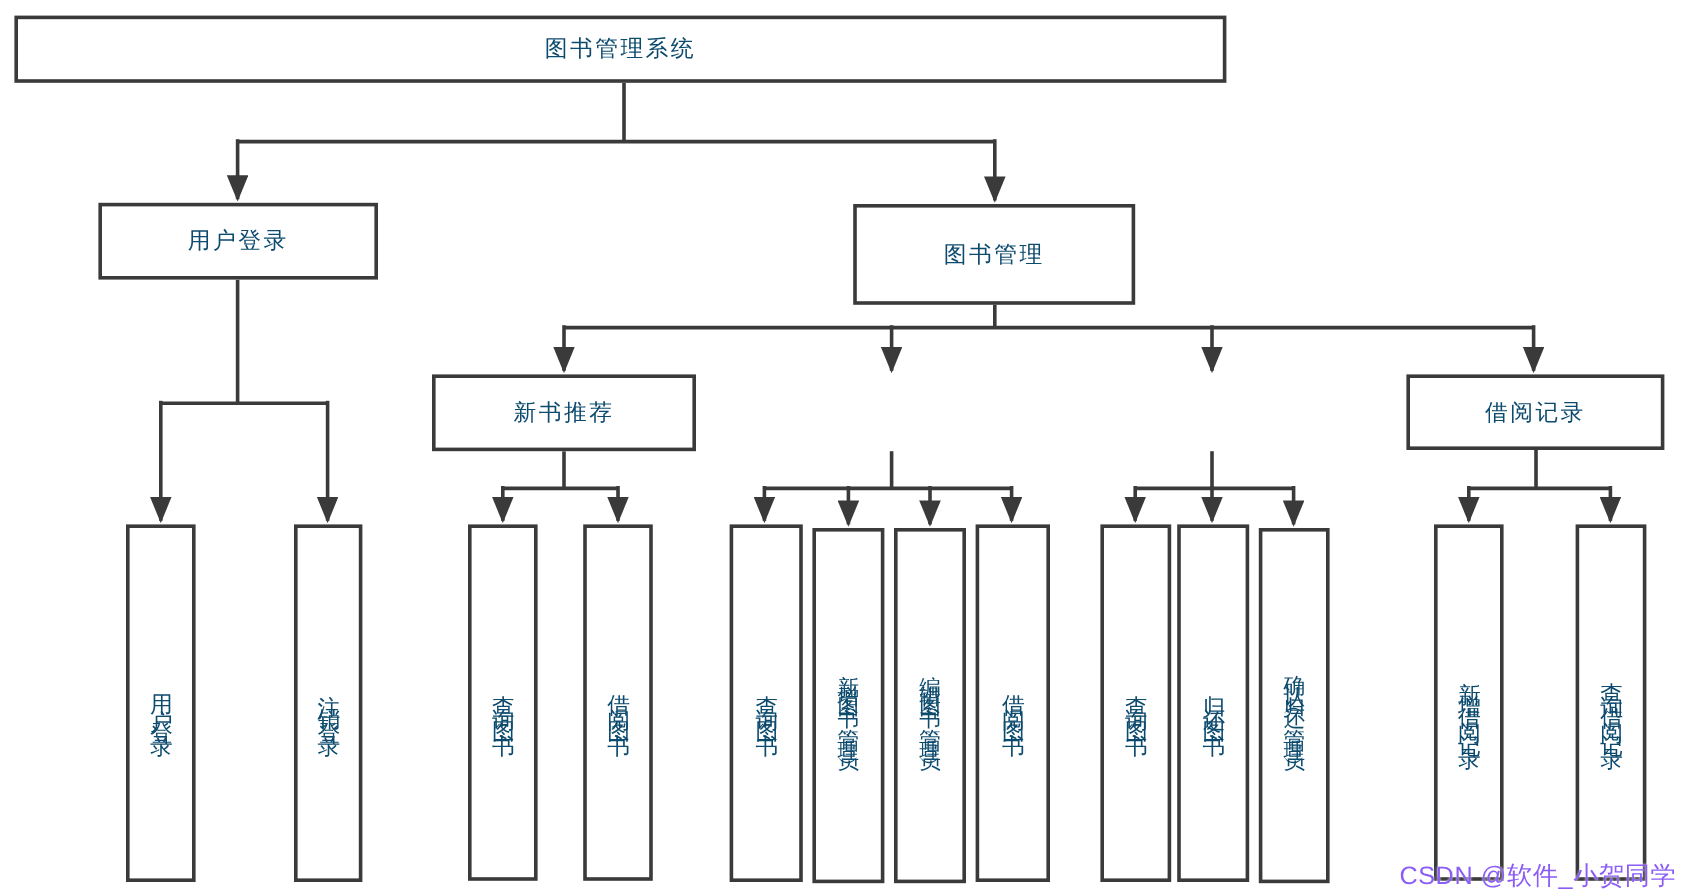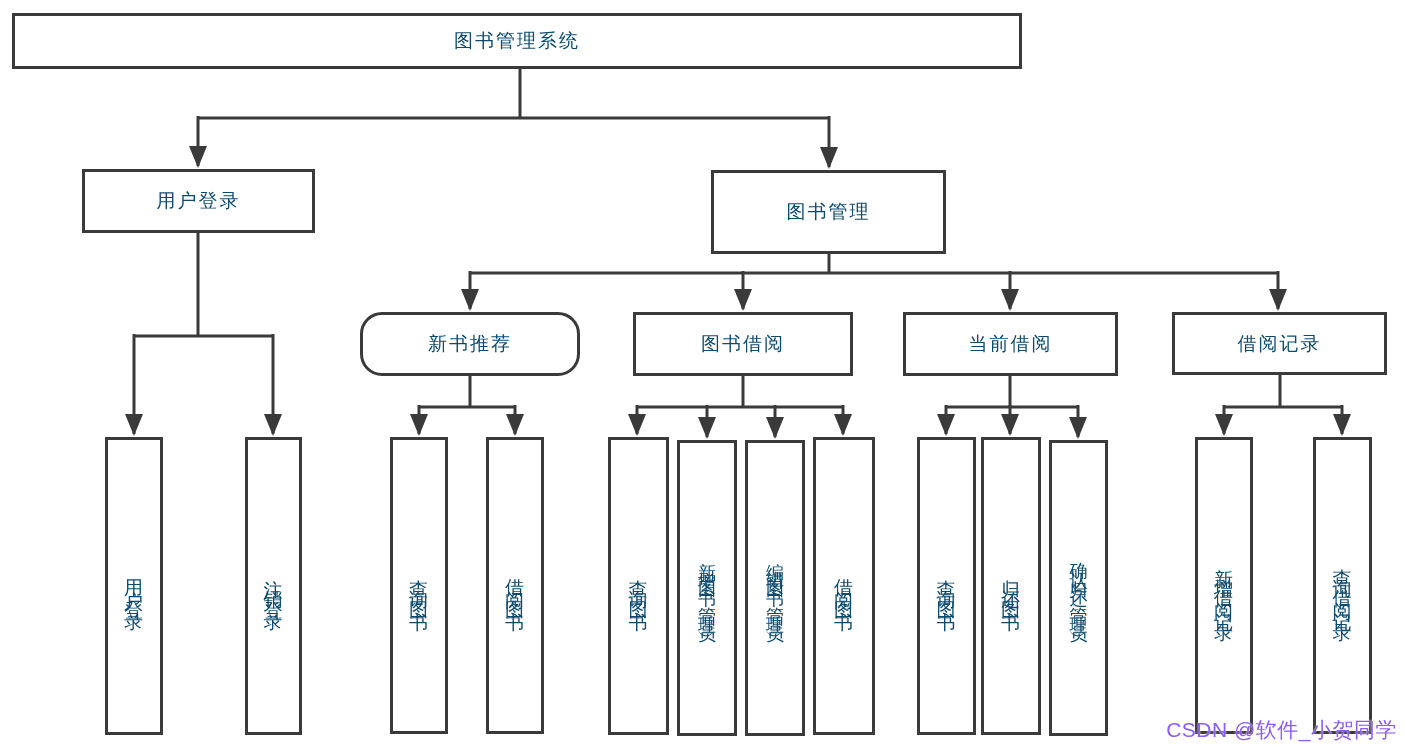--- a/index.html
+++ b/index.html
@@ -96,23 +96,21 @@
       <line x1="1224" y1="405" x2="1224" y2="434" marker-end="url(#ah)"></line>
       <line x1="1342" y1="405" x2="1342" y2="434" marker-end="url(#ah)"></line>
     </g>
   </svg>
 
   <div class="node" style="left:12px;top:13px;width:1010px;height:56px;">图书管理系统</div>
 
   <div class="node" style="left:82px;top:169px;width:233px;height:64px;">用户登录</div>
   <div class="node" style="left:711px;top:170px;width:235px;height:84px;">图书管理</div>
 
-  <div class="node" style="left:360px;top:312px;width:220px;height:64px;border-radius:22px;">新书推荐</div>
-  <div class="node" style="left:633px;top:312px;width:220px;height:64px;">图书借阅</div>
-  <div class="node" style="left:903px;top:312px;width:215px;height:64px;">当前借阅</div>
+  <div class="node" style="left:360px;top:312px;width:220px;height:64px;">新书推荐</div>
   <div class="node" style="left:1172px;top:312px;width:215px;height:63px;">借阅记录</div>
 
   <div class="node vnode" style="left:105px;top:437px;width:58px;height:298px;">用户登录</div>
   <div class="node vnode" style="left:245px;top:437px;width:57px;height:298px;">注销登录</div>
 
   <div class="node vnode" style="left:390px;top:437px;width:58px;height:297px;">查询图书</div>
   <div class="node vnode" style="left:486px;top:437px;width:58px;height:297px;">借阅图书</div>
 
   <div class="node vnode" style="left:608px;top:437px;width:61px;height:298px;">查询图书</div>
   <div class="node vnode tall" style="left:677px;top:440px;width:60px;height:296px;">新增图书（管理员）</div>

